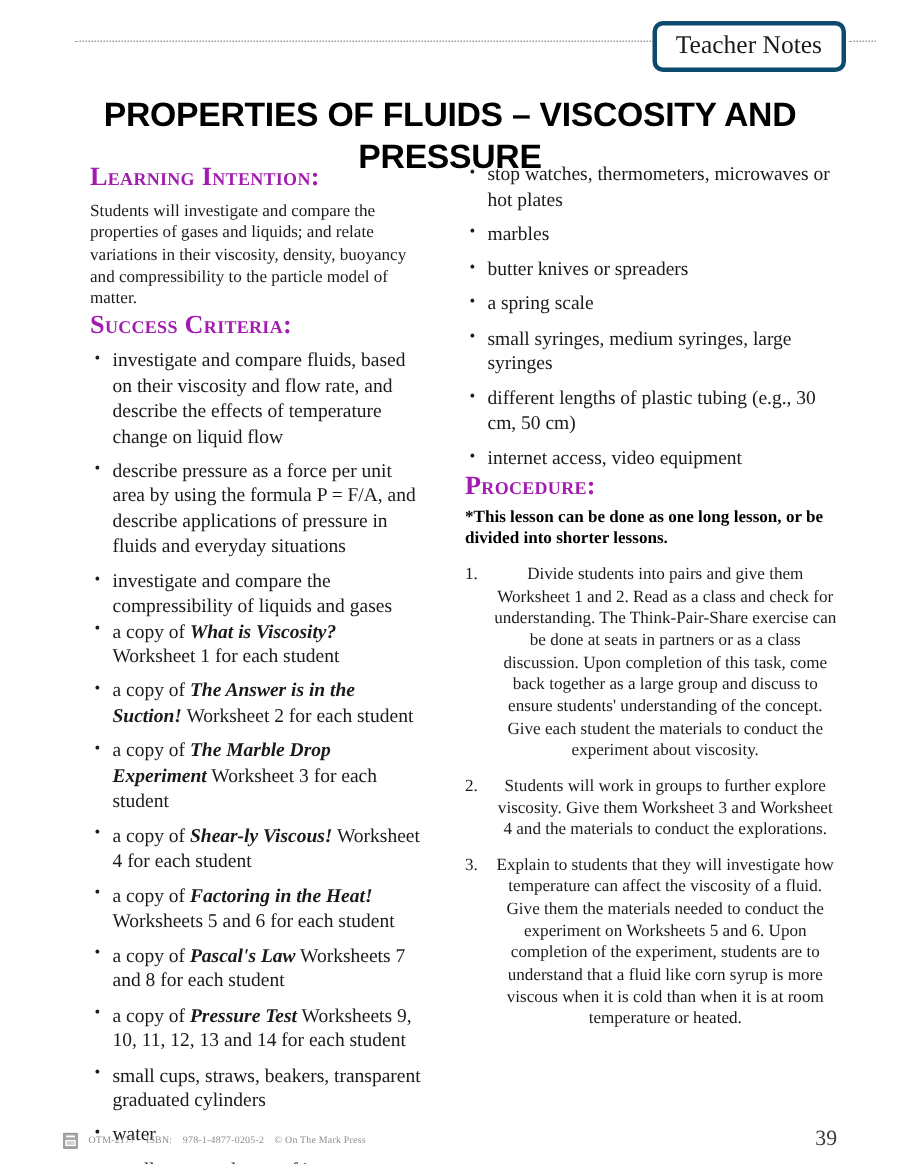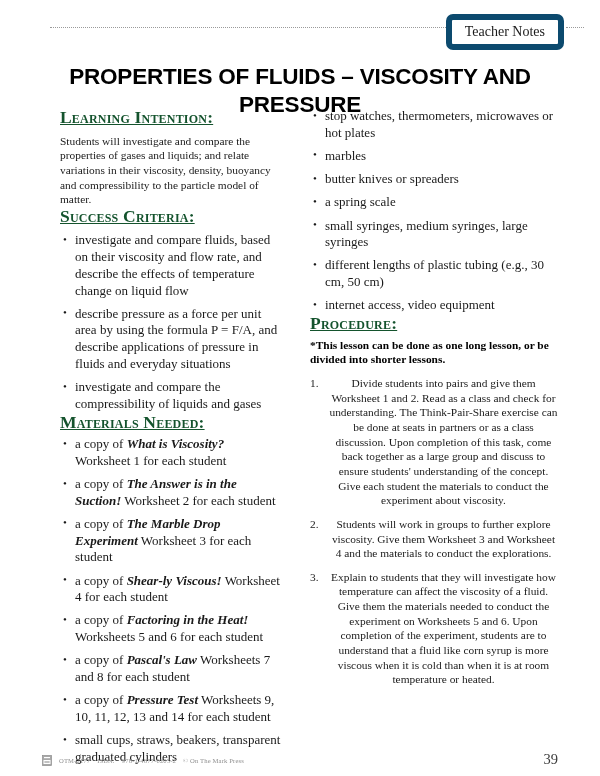--- a/index.html
+++ b/index.html
@@ -31,25 +31,25 @@
     border-top: 1.5px dotted #9a9a9a;
   }
   .dot-line.left  { left: 50px; right: 136px; }
   .dot-line.right { left: 566px; right: 16px; }
 
   .teacher-tab {
     position: absolute;
     right: 36px;
     top: 0;
     padding: 4px 13px 5px 13px;
-    border: 6px solid #0c4a6e;
+    border: 3px solid #0c4a6e;
     border-radius: 7px;
     background: #ffffff;
     font-family: "Liberation Serif", serif;
-    font-size: 14px;
+    font-size: 17px;
     color: #1a1a1a;
     line-height: 1.1;
     white-space: nowrap;
   }
 
   
   .page-title {
     position: absolute;
     left: 48px;
     right: 48px;
@@ -79,23 +79,22 @@
   .col-left  { width: 300px; padding: 0 18px 0 60px; }
   .col-right { width: 300px; padding: 0 42px 0 10px; }
 
   h2.section-head {
     margin: 0 0 6px 0;
     font-family: "Liberation Serif", serif;
     font-weight: bold;
     font-size: 17.5px;
     font-variant: small-caps;
     letter-spacing: 0.2px;
-    color: #14532d;
+    color: #a21caf;
     line-height: 1.12;
-    text-decoration: underline;
   }
   h2.section-head.tight { margin-bottom: 4px; }
   .sec-gap-lg { margin-top: 24px; }
   .sec-gap-md { margin-top: 20px; }
 
   p.body-text {
     margin: 0;
     font-size: 11.4px;
     line-height: 1.285;
     color: #1a1a1a;
@@ -215,21 +214,20 @@
     <h2 class="section-head">Learning Intention:</h2>
     <p class="body-text">Students will investigate and compare the properties of gases and liquids; and relate variations in their viscosity, density, buoyancy and compressibility to the particle model of matter.</p>
 
     <h2 class="section-head sec-gap-lg">Success Criteria:</h2>
     <ul class="bullets" id="success-list">
         <li>investigate and compare fluids, based on their viscosity and flow rate, and describe the effects of temperature change on liquid flow</li>
         <li>describe pressure as a force per unit area by using the formula P = F/A, and describe applications of pressure in fluids and everyday situations</li>
         <li>investigate and compare the compressibility of liquids and gases</li>
       </ul>
 
-    <h2 class="section-head sec-gap-lg tight">Materials Needed:</h2>
     <ul class="bullets" id="materials-left-list">
         <li>a copy of <b class="wsname">What is Viscosity?</b> Worksheet 1 for each student</li>
         <li>a copy of <b class="wsname">The Answer is in the Suction!</b> Worksheet 2 for each student</li>
         <li>a copy of <b class="wsname">The Marble Drop Experiment</b> Worksheet 3 for each student</li>
         <li>a copy of <b class="wsname">Shear-ly Viscous!</b> Worksheet 4 for each student</li>
         <li>a copy of <b class="wsname">Factoring in the Heat!</b> Worksheets 5 and 6 for each student</li>
         <li>a copy of <b class="wsname">Pascal's Law</b> Worksheets 7 and 8 for each student</li>
         <li>a copy of <b class="wsname">Pressure Test</b> Worksheets 9, 10, 11, 12, 13 and 14 for each student</li>
         <li>small cups, straws, beakers, transparent graduated cylinders</li>
         <li>water</li>

